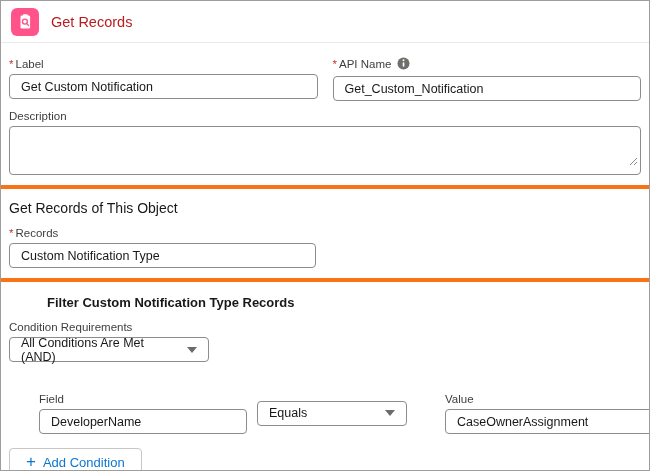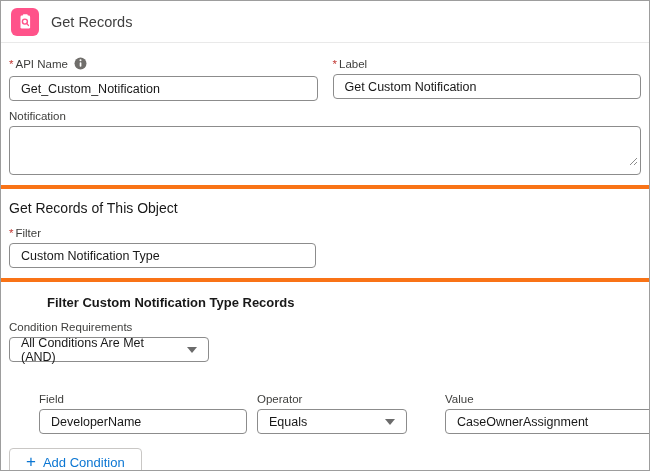--- a/index.html
+++ b/index.html
@@ -24,21 +24,21 @@
   }
   .el-icon {
     width: 28px; height: 28px;
     background: #ff538a;
     border-radius: 6px;
     display: inline-flex; align-items: center; justify-content: center;
     flex: 0 0 auto;
   }
   .hdr h1 {
     margin-left: 12px;
-    font-size: 14.5px; font-weight: 400; color: #404040;
+    font-size: 14.5px; font-weight: 400; color: #b91c1c;
   }
   
   .sec { padding: 6px 8px 10px 8px; }
   .sec + .sec { border-top: 4px solid #f97316; }
   .sec h2 { font-size: 14px; font-weight: 400; color: #181818; padding: 5px 0 2px 0; }
   .sec h2.bold { font-size: 13px; font-weight: 700; padding-top: 7px; margin-left: 38px; }
   
   .row2 { display: flex; gap: 15px; }
   .row2 .field { flex: 1; }
   .field label {
@@ -135,50 +135,50 @@
         <circle cx="8.9" cy="8.6" r="2.5" fill="none" stroke="#ff538a" stroke-width="1.4"></circle>
         <line x1="10.6" y1="10.4" x2="12.4" y2="12.4" stroke="#ff538a" stroke-width="1.4" stroke-linecap="round"></line>
       </svg>
     </span>
     <h1>Get Records</h1>
   </div>
 
   <div class="sec">
     <div class="row2">
       <div class="field">
+        <label><span class="req">*</span><span>Label</span></label>
+        <input class="tbox" type="text" value="Get Custom Notification" style="">
+      </div>
+      <div class="field">
         <label><span class="req">*</span><span>API Name</span><span class="info"><svg width="13" height="13" viewBox="0 0 13 13">
                 <circle cx="6.5" cy="6.5" r="6" fill="#706e6b"></circle>
                 <rect x="5.7" y="5.3" width="1.7" height="4.4" rx="0.8" fill="#fff"></rect>
                 <circle cx="6.5" cy="3.3" r="1" fill="#fff"></circle>
               </svg></span></label>
         <input class="tbox" type="text" value="Get_Custom_Notification" style="">
       </div>
-      <div class="field">
-        <label><span class="req">*</span><span>Label</span></label>
-        <input class="tbox" type="text" value="Get Custom Notification" style="">
-      </div>
     </div>
     <div class="field">
-      <label>Notification</label>
+      <label>Description</label>
       <div class="ta-wrap">
         <textarea class="tbox" style=""></textarea>
         <span class="ta-handle">
           <svg width="9" height="9" viewBox="0 0 9 9">
             <line x1="1" y1="8" x2="8" y2="1" stroke="#8c8c8c" stroke-width="1"></line>
             <line x1="5" y1="8" x2="8" y2="5" stroke="#8c8c8c" stroke-width="1"></line>
           </svg>
         </span>
       </div>
     </div>
   </div>
 
   <div class="sec">
     <h2>Get Records of This Object</h2>
     <div class="field w-object">
-      <label><span class="req">*</span><span>Filter</span></label>
+      <label><span class="req">*</span><span>Records</span></label>
       <input class="tbox" type="text" value="Custom Notification Type" style="">
     </div>
   </div>
 
   <div class="sec">
     <h2 class="bold">Filter Custom Notification Type Records</h2>
 
     <div class="field w-req">
       <label>Condition Requirements</label>
       <div class="select">
@@ -186,21 +186,20 @@
         <span class="caret"></span>
       </div>
     </div>
 
     <div class="cond-row">
       <div class="field w-field">
         <label>Field</label>
         <input class="tbox" type="text" value="DeveloperName" style="">
       </div>
       <div class="field w-op">
-        <label>Operator</label>
         <div class="select">
           <span>Equals</span>
           <span class="caret"></span>
         </div>
       </div>
       <div class="field w-val">
         <label>Value</label>
         <input class="tbox" type="text" value="CaseOwnerAssignment" style="">
       </div>
       <button class="trash-btn">

